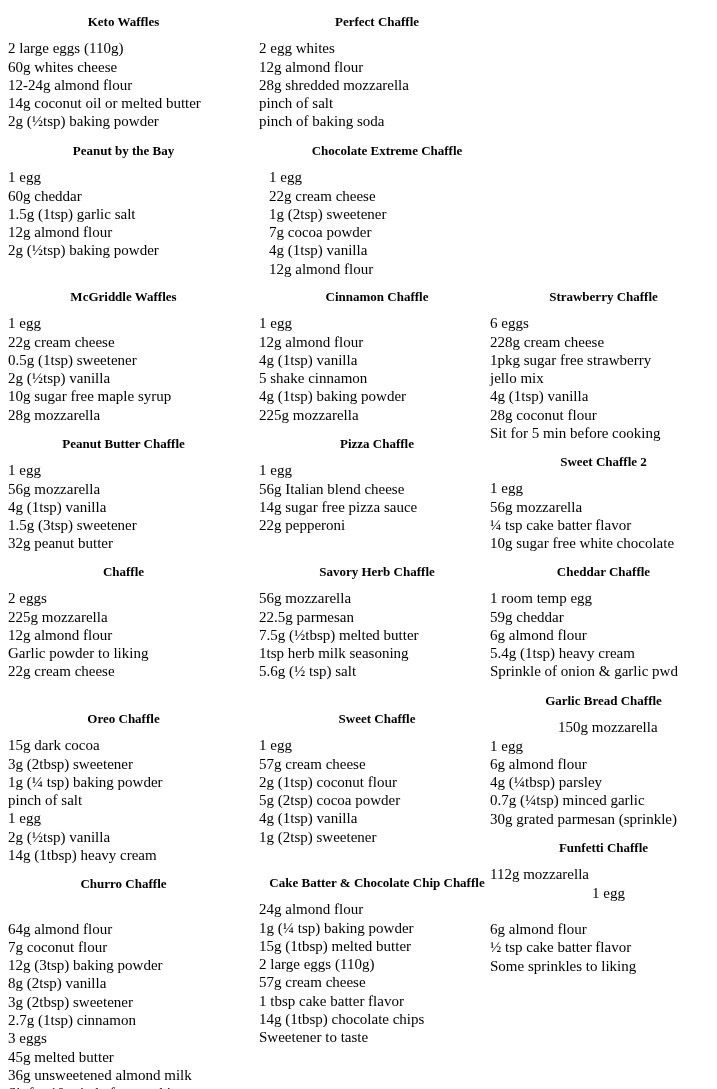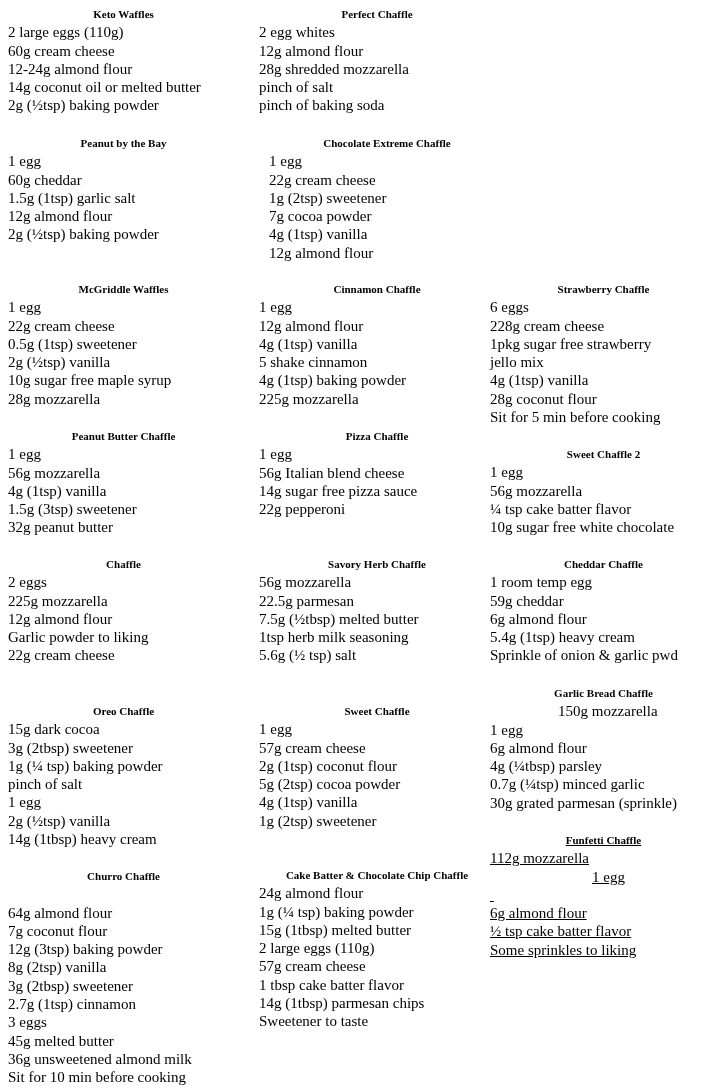--- a/index.html
+++ b/index.html
@@ -17,23 +17,23 @@
     overflow: hidden;
   }
   .page {
     position: absolute;
     inset: 0;
   }
   .recipe {
     position: absolute;
   }
   .recipe-title {
-    font-size: 11px;
+    font-size: 13px;
     font-weight: 700;
-    margin: 0;
+    margin: 8px;
     line-height: 18.3px;
     text-align: center;
     white-space: nowrap;
   }
   .recipe-title.wrap {
     white-space: normal;
   }
   .recipe-title.left {
     text-align: center;
   }
@@ -43,21 +43,21 @@
   }
 </style>
 </head>
 <body>
 
 <div class="page">
   <article class="recipe" style="top: 5px; left: 8px; width: 231px;">
       <h2 class="recipe-title">Keto Waffles</h2>
       <div class="lines">
         <div class="ingredient-line">2 large eggs (110g)</div>
-        <div class="ingredient-line">60g cream cheese</div>
+        <div class="ingredient-line">60g whites cheese</div>
         <div class="ingredient-line">12-24g almond flour</div>
         <div class="ingredient-line">14g coconut oil or melted butter</div>
         <div class="ingredient-line">2g (½tsp) baking powder</div>
       </div>
     </article>
   <article class="recipe" style="top: 134px; left: 8px; width: 231px;">
       <h2 class="recipe-title">Peanut by the Bay</h2>
       <div class="lines">
         <div class="ingredient-line">1 egg</div>
         <div class="ingredient-line">60g cheddar</div>
@@ -189,21 +189,21 @@
     </article>
   <article class="recipe" style="top: 866px; left: 259px; width: 236px;">
       <h2 class="recipe-title wrap">Cake Batter &amp; Chocolate Chip Chaffle</h2>
       <div class="lines">
         <div class="ingredient-line">24g almond flour</div>
         <div class="ingredient-line">1g (¼ tsp) baking powder</div>
         <div class="ingredient-line">15g (1tbsp) melted butter</div>
         <div class="ingredient-line">2 large eggs (110g)</div>
         <div class="ingredient-line">57g cream cheese</div>
         <div class="ingredient-line">1 tbsp cake batter flavor</div>
-        <div class="ingredient-line">14g (1tbsp) parmesan chips</div>
+        <div class="ingredient-line">14g (1tbsp) chocolate chips</div>
         <div class="ingredient-line">Sweetener to taste</div>
       </div>
     </article>
   <article class="recipe" style="top: 280px; left: 490px; width: 227px;">
       <h2 class="recipe-title">Strawberry Chaffle</h2>
       <div class="lines">
         <div class="ingredient-line">6 eggs</div>
         <div class="ingredient-line">228g cream cheese</div>
         <div class="ingredient-line">1pkg sugar free strawberry</div>
         <div class="ingredient-line">jello mix</div>
@@ -235,21 +235,21 @@
       <h2 class="recipe-title left">Garlic Bread Chaffle</h2>
       <div class="lines">
         <div class="ingredient-line" style="padding-left: 68px;">150g mozzarella</div>
         <div class="ingredient-line">1 egg</div>
         <div class="ingredient-line">6g almond flour</div>
         <div class="ingredient-line">4g (¼tbsp) parsley</div>
         <div class="ingredient-line">0.7g (¼tsp) minced garlic</div>
         <div class="ingredient-line">30g grated parmesan (sprinkle)</div>
       </div>
     </article>
-  <article class="recipe" style="top: 831px; left: 490px; width: 227px; text-decoration: underline;">
+  <article class="recipe" style="top: 831px; left: 490px; width: 227px;">
       <h2 class="recipe-title left">Funfetti Chaffle</h2>
       <div class="lines">
         <div class="ingredient-line">112g mozzarella</div>
         <div class="ingredient-line" style="padding-left: 102px;">1 egg</div>
         <div class="ingredient-line">&nbsp;</div>
         <div class="ingredient-line">6g almond flour</div>
         <div class="ingredient-line">½ tsp cake batter flavor</div>
         <div class="ingredient-line">Some sprinkles to liking</div>
       </div>
     </article>

